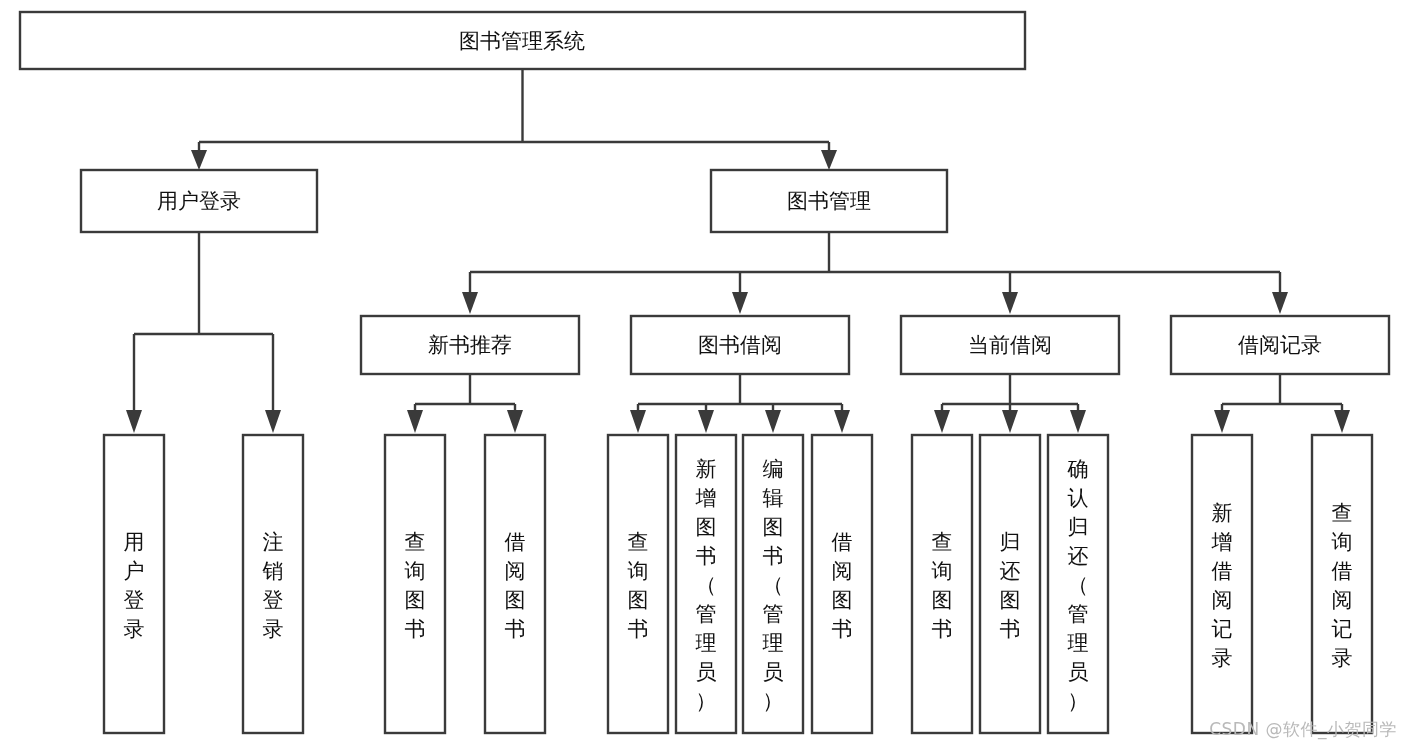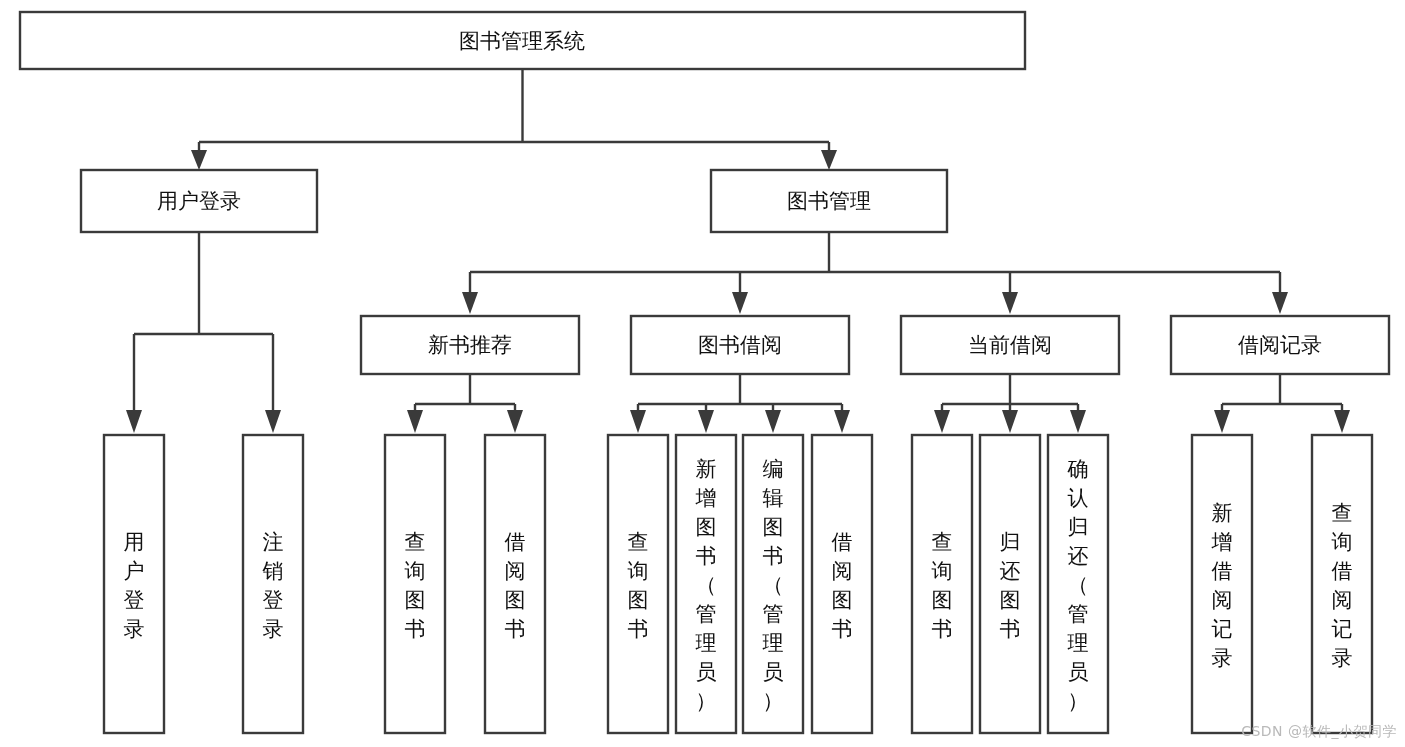--- a/index.html
+++ b/index.html
@@ -51,21 +51,21 @@
     font-family: "DejaVu Sans", "Liberation Sans", sans-serif;
     font-size: 21px;
     fill: #111111;
     text-anchor: middle;
   }
   .watermark {
     position: absolute;
     right: 8px;
     bottom: 6px;
     font-family: "DejaVu Sans", "Liberation Sans", sans-serif;
-    font-size: 14px;
+    font-size: 17px;
     color: #b9b9b9;
     white-space: nowrap;
     letter-spacing: 0.5px;
   }
 </style>
 </head>
 <body>
 
 <div id="diagram-root">
 

